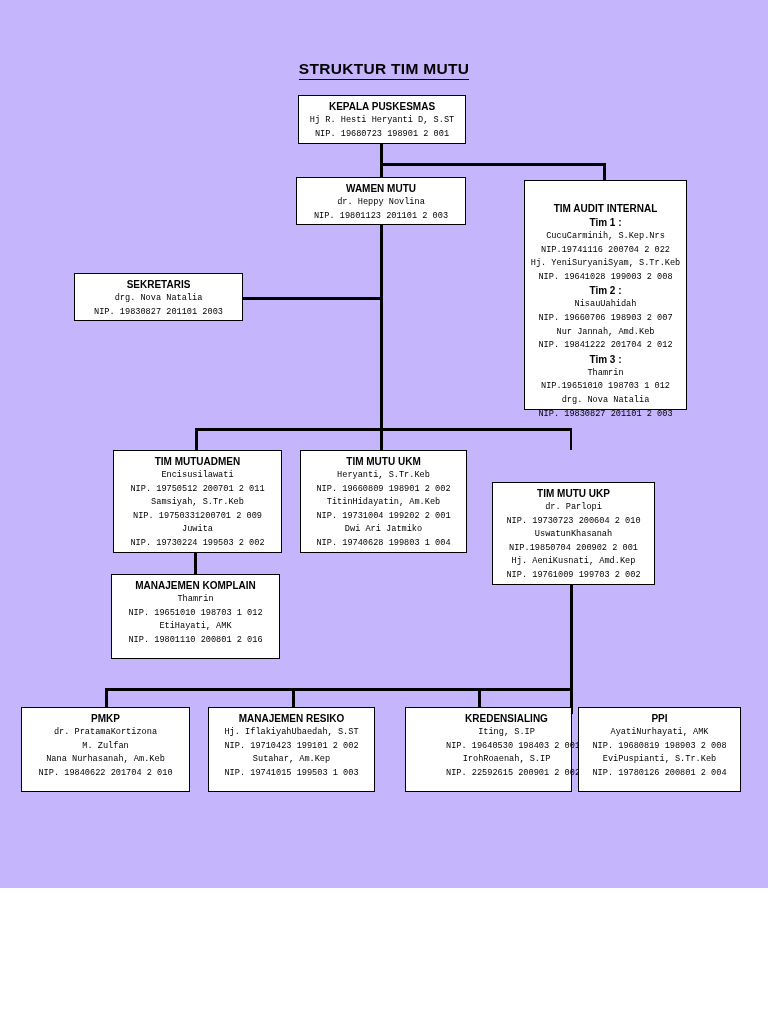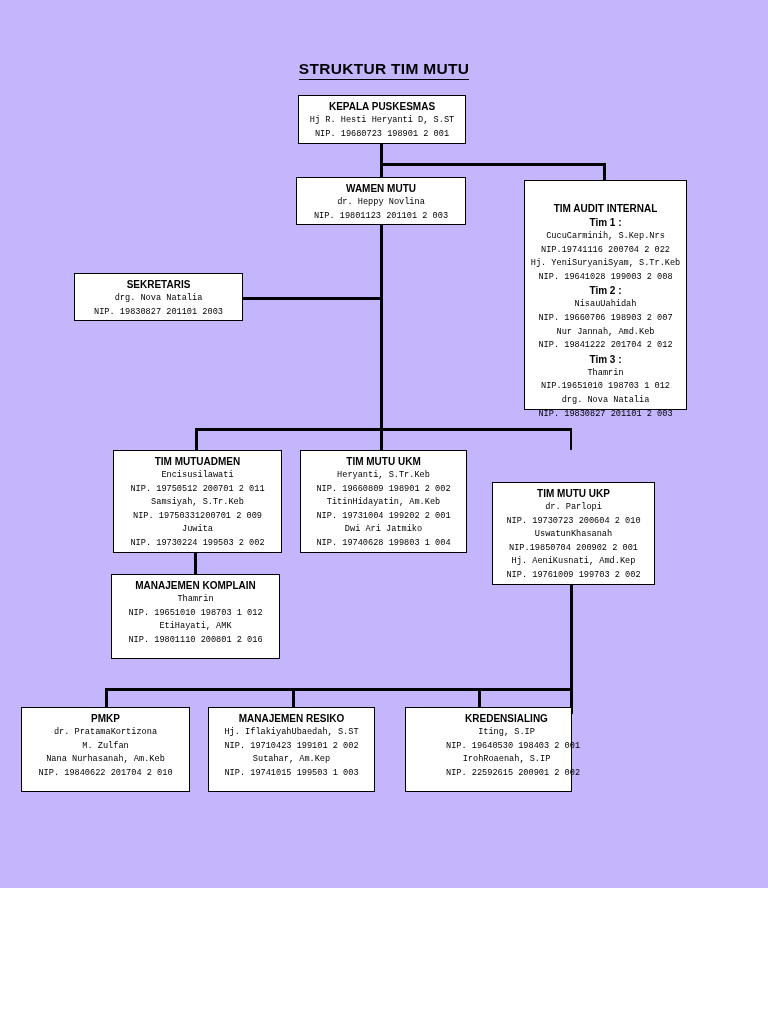--- a/index.html
+++ b/index.html
@@ -201,14 +201,21 @@
   </div>
 
   <div class="node" style="left:405px; top:707px; width:167px; height:85px;padding-left:40px;">
     <div class="n-title">KREDENSIALING</div>
     <div class="n-line">Iting, S.IP</div>
     <div class="n-line">NIP. 19640530 198403 2 001</div>
     <div class="n-line">IrohRoaenah, S.IP</div>
     <div class="n-line">NIP. 22592615 200901 2 002</div>
   </div>
 
+  <div class="node" style="left:578px; top:707px; width:163px; height:85px;">
+    <div class="n-title">PPI</div>
+    <div class="n-line">AyatiNurhayati, AMK</div>
+    <div class="n-line">NIP. 19680819 198903 2 008</div>
+    <div class="n-line">EviPuspianti, S.Tr.Keb</div>
+    <div class="n-line">NIP. 19780126 200801 2 004</div>
+  </div>
 
 </div>
 
 </body></html>

